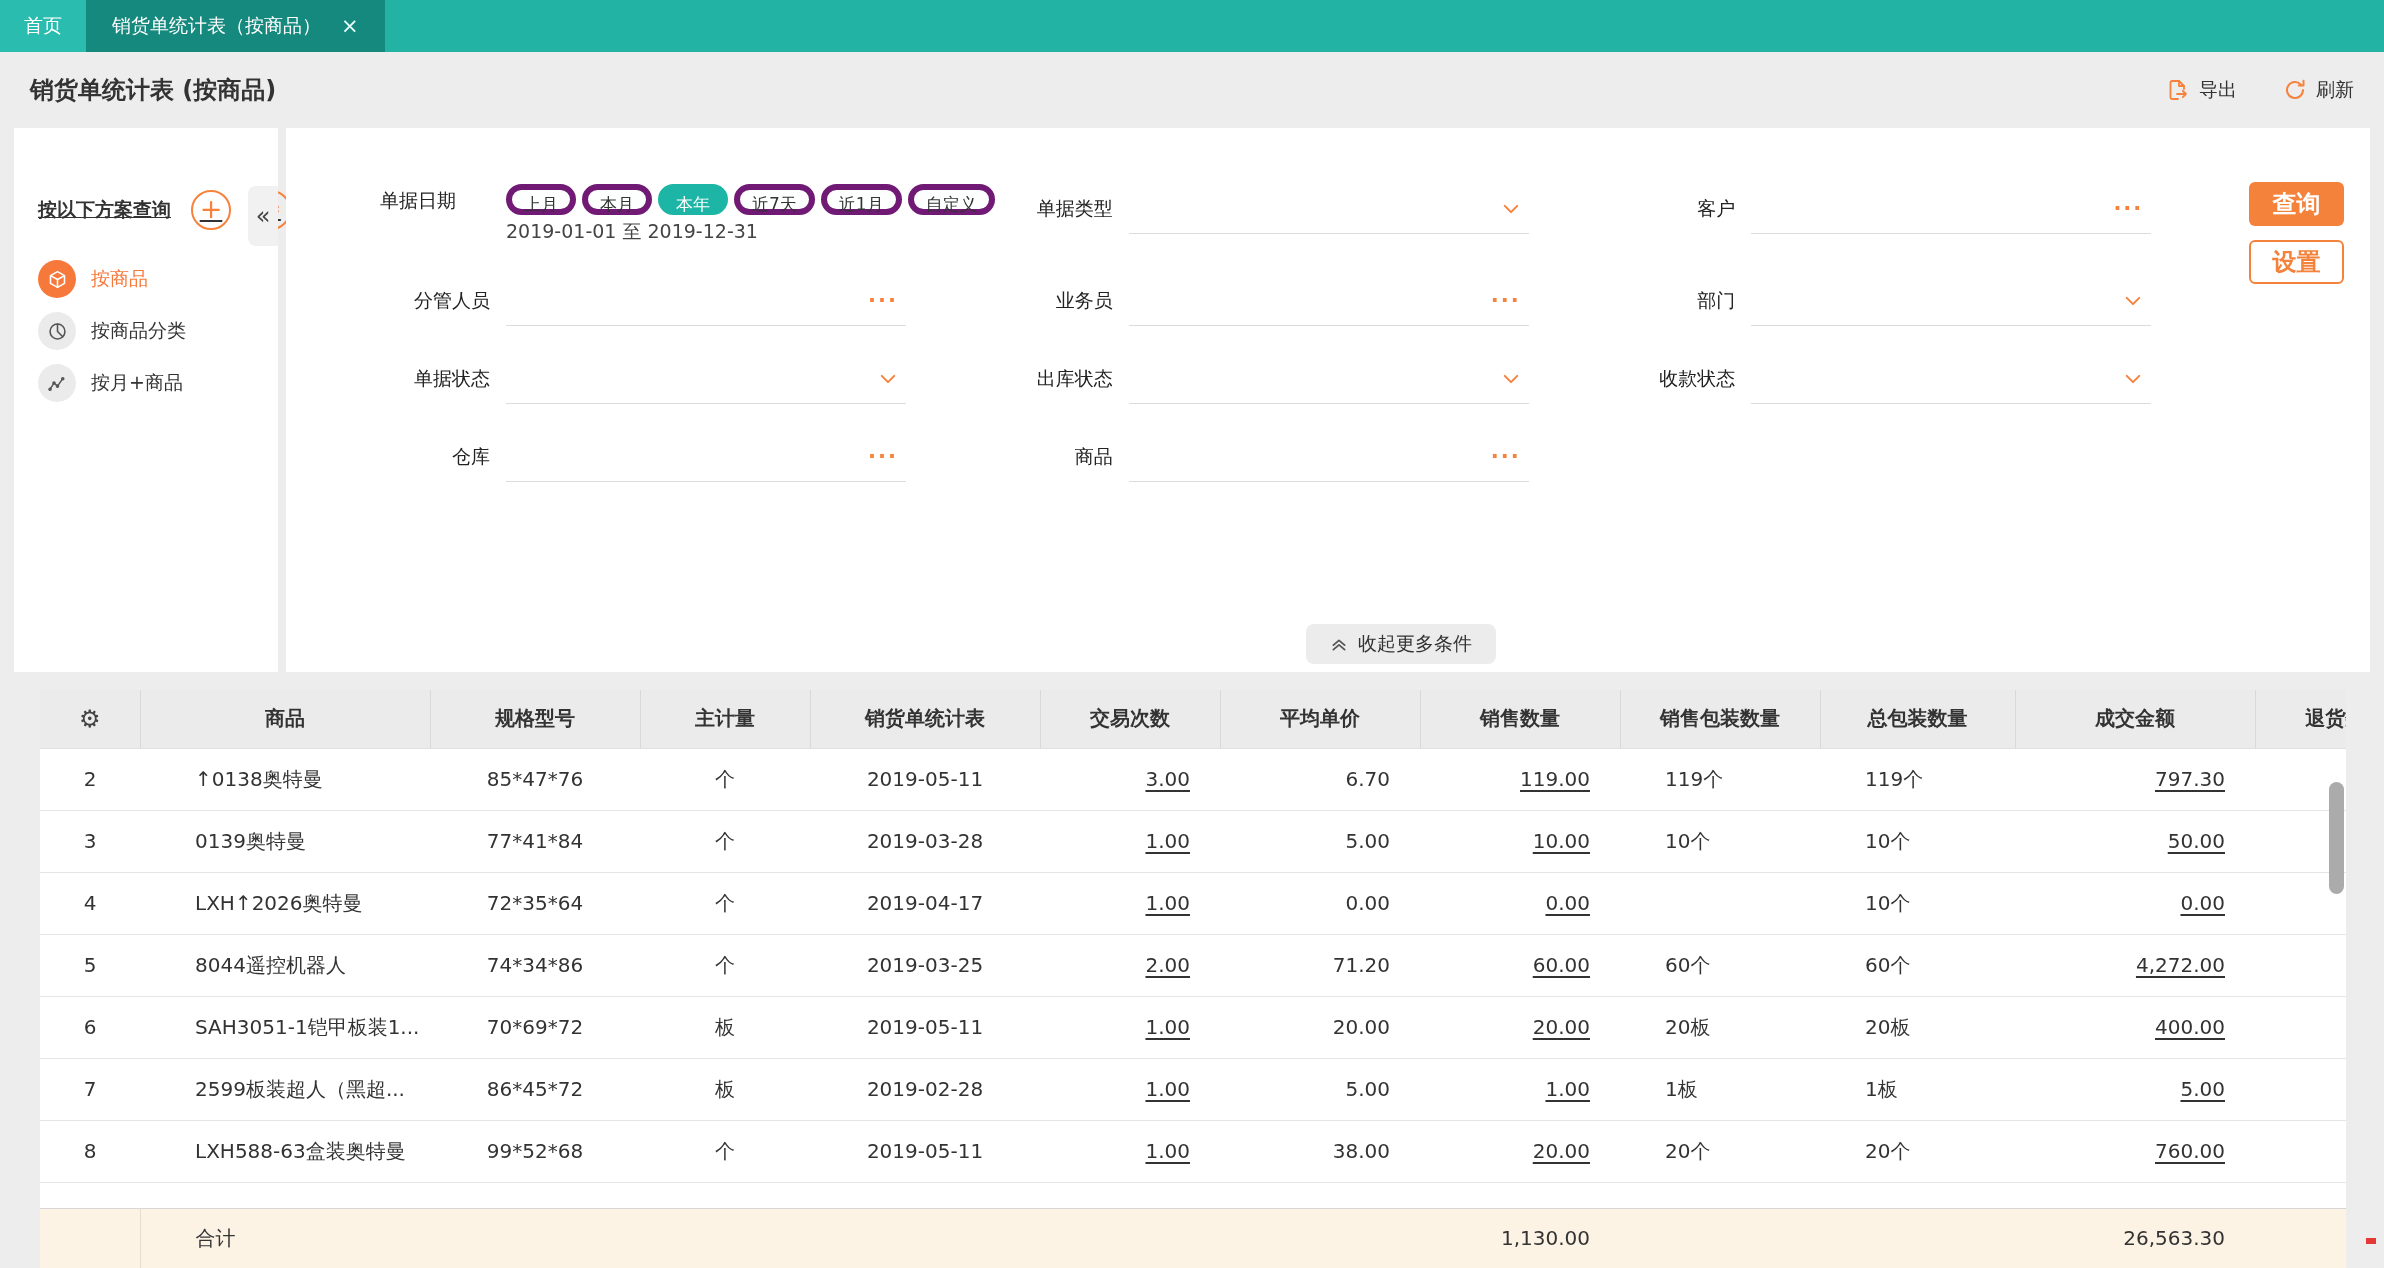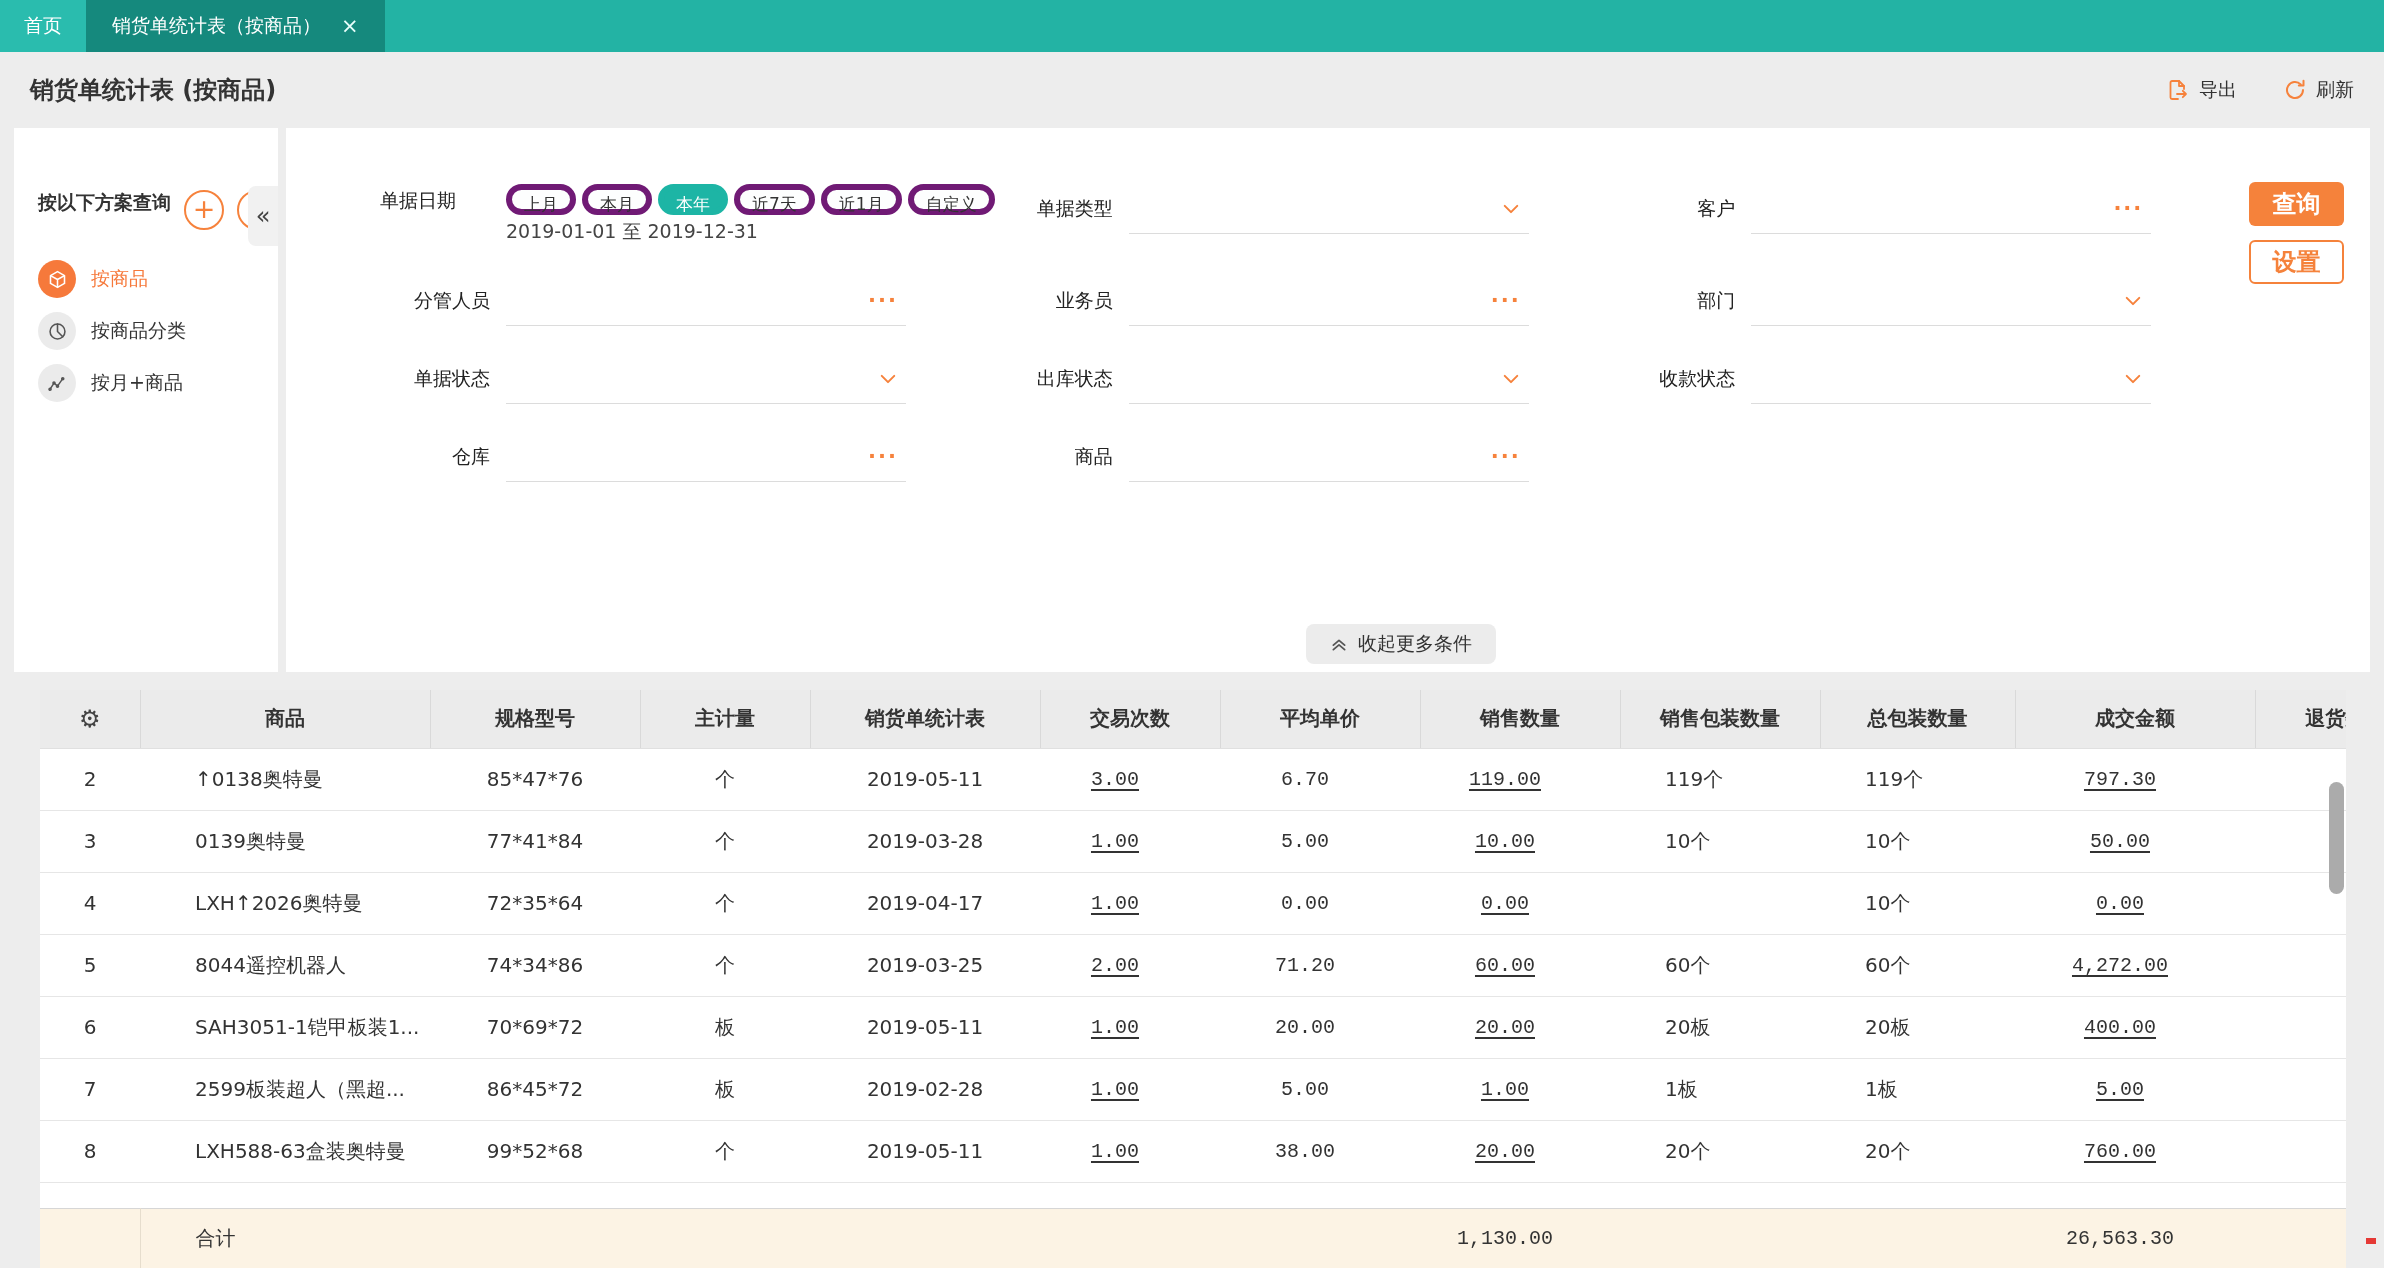--- a/index.html
+++ b/index.html
@@ -17,21 +17,21 @@
   
   .titlebar { height:76px; display:flex; align-items:center; padding:0 30px; }
   .page-title { font-size:24px; font-weight:600; color:#333; }
   .title-actions { margin-left:auto; display:flex; gap:46px; align-items:center; }
   .t-act { display:flex; align-items:center; gap:9px; font-size:19px; color:#333; cursor:pointer; }
   .t-act svg { width:24px; height:24px; stroke:#f6823c; }
 
   
   .content { display:flex; gap:8px; padding:0 14px; height:544px; }
   .sidebar { width:264px; background:#fff; position:relative; padding:62px 0 0 24px; }
-  .sb-head { display:flex; gap:13px; }
+  .sb-head { display:flex; align-items:center; gap:20px;text-decoration:underline; }
   .sb-title { font-size:19px; font-weight:600; white-space:nowrap; }
   .sb-circle { width:40px; height:40px; border:2px solid #f6823c; border-radius:50%;
     color:#f6823c; display:flex; align-items:center; justify-content:center; cursor:pointer; flex:none; }
   .sb-plus { font-size:27px; line-height:1; margin-top:-3px; }
   .sb-gear { font-size:22px; line-height:1; }
   .sb-collapse { position:absolute; right:0; top:58px; width:30px; height:60px;
     background:#f1f1f1; border-radius:8px 0 0 8px; display:flex; align-items:center;
     justify-content:center; font-size:24px; color:#444; cursor:pointer; }
   .sb-items { margin-top:30px; }
   .sb-item { display:flex; align-items:center; gap:15px; margin-bottom:14px; cursor:pointer; }
@@ -76,21 +76,21 @@
   table { border-collapse:collapse; table-layout:fixed; width:2395px; }
   thead th { height:58px; background:#ebebeb; font-size:20px; font-weight:600; color:#333;
     border-right:1px solid #d9d9d9; border-bottom:1px solid #e0e0e0; text-align:center;
     white-space:nowrap; overflow:hidden; cursor:pointer; }
   thead th:last-child { border-right:none; }
   .th-gear { font-size:24px; color:#444; }
   tbody td { height:62px; font-size:20px; color:#333; border-bottom:1px solid #e6e6e6;
     white-space:nowrap; overflow:hidden; }
   .c-center { text-align:center; }
   .c-left { padding-left:55px; text-align:left; }
-  .c-num { text-align:center; padding-right:30px;font-family:Liberation Mono, monospace; }
+  .c-num { text-align:right; padding-right:30px; }
   .c-pack { padding-left:45px; text-align:left; }
   .u { text-decoration:underline; text-underline-offset:4px; cursor:pointer; }
   tr.filler td { height:26px; border-bottom:none; }
   tr.total td { height:60px; background:#fcf3e4; border-top:1px solid #d6d6d6;
     border-bottom:none; font-size:20px; }
   tr.total td:first-child { border-right:1px solid #e6ddcd; }
   .vthumb { position:absolute; top:92px; right:2px; width:15px; height:112px;
     border-radius:8px; background:#ababab; cursor:grab; }
   .redmark { position:absolute; left:2366px; top:1238px; width:10px; height:6px; background:#e53935; }
 </style>

